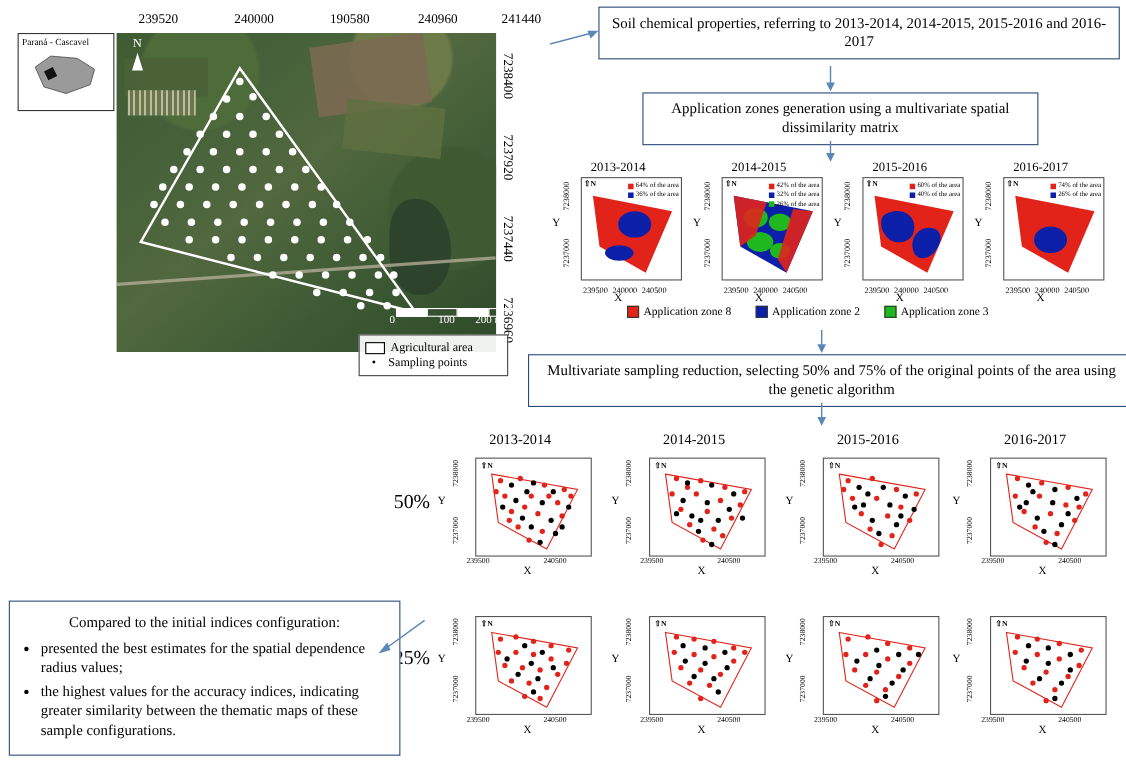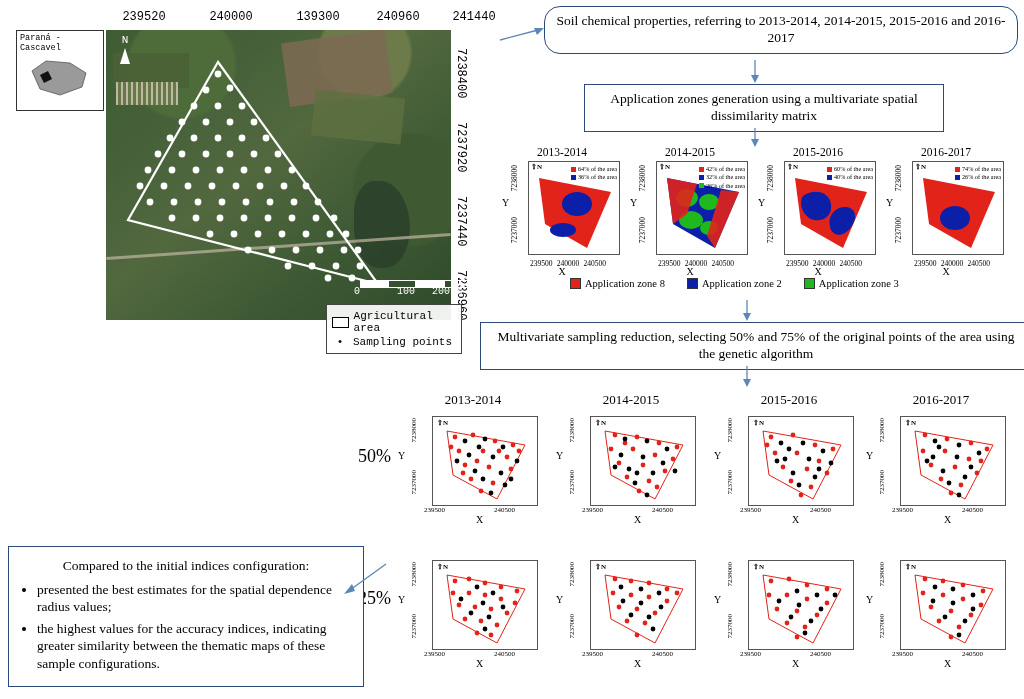--- a/index.html
+++ b/index.html
@@ -3,21 +3,21 @@
 <meta charset="utf-8">
 <style>
   html,body{margin:0;padding:0;}
   body{
     width:1024px;height:699px;position:relative;background:#ffffff;
     font-family:"Liberation Serif", serif;color:#000;overflow:hidden;
   }
   .abs{position:absolute;}
 
   
-  #map-panel{left:8px;top:6px;width:470px;height:340px;font-family:Liberation Mono, monospace;}
+  #map-panel{left:8px;top:6px;width:470px;height:340px;}
   #map-axes-top{position:absolute;left:98px;top:0;width:370px;height:24px;}
   .xt{position:absolute;top:4px;font-size:12px;transform:translateX(-50%);}
   #map-axes-right{position:absolute;right:0;top:24px;width:26px;height:290px;}
   .yt{position:absolute;left:2px;font-size:12px;writing-mode:vertical-rl;}
   #sat{
     position:absolute;left:98px;top:24px;width:345px;height:290px;
     background:
       radial-gradient(circle at 22% 12%, #4e6b3a 0 14%, rgba(0,0,0,0) 15%),
       radial-gradient(circle at 75% 8%, #6d7b4a 0 12%, rgba(0,0,0,0) 13%),
       radial-gradient(circle at 88% 55%, #3f5a33 0 16%, rgba(0,0,0,0) 17%),
@@ -43,21 +43,21 @@
   #legend-box .row{display:flex;align-items:center;gap:5px;margin:2px 0;}
   #legend-box .swatch-rect{width:16px;height:9px;border:1.5px solid #000;background:#fff;}
   #legend-box .swatch-dot{width:16px;text-align:center;}
   #insets{position:absolute;left:8px;top:24px;width:88px;}
   .inset{border:1px solid #333;background:#fff;margin-bottom:2px;padding:2px 3px;}
   .inset .cap{font-size:8.5px;}
   .inset .svgwrap{display:block;text-align:center;}
 
   
   .flowbox{border:1.5px solid #2b4a7a;background:#fff;text-align:center;font-size:13.5px;line-height:1.25;padding:6px 10px;}
-  #box-soil{left:544px;top:6px;width:452px;border-radius:16px;}
+  #box-soil{left:544px;top:6px;width:452px;}
   #box-zones{left:584px;top:84px;width:338px;}
   #box-reduction{left:480px;top:322px;width:530px;}
   #box-conclusion{left:8px;top:546px;width:330px;text-align:left;font-size:13.5px;line-height:1.3;padding:10px 12px;}
   #box-conclusion .lead{text-align:center;margin:0 0 6px;}
   #box-conclusion ul{margin:0;padding-left:16px;}
   #box-conclusion li{margin:4px 0;}
   .arrow{position:absolute;color:#5b86b8;}
   .arrow svg{display:block;}
 
   
@@ -93,21 +93,21 @@
   .smap .na{position:absolute;left:38px;top:4px;font-size:7px;font-weight:bold;}
 </style>
 </head>
 <body>
 
 <div class="abs" id="map-panel">
 
   <div id="map-axes-top">
     <span class="xt" style="left:38px">239520</span>
     <span class="xt" style="left:125px">240000</span>
-    <span class="xt" style="left:212px">139300</span>
+    <span class="xt" style="left:212px">190580</span>
     <span class="xt" style="left:292px">240960</span>
     <span class="xt" style="left:368px">241440</span>
   </div>
 
   <div id="map-axes-right">
     <span class="yt" style="top:18px">7238400</span>
     <span class="yt" style="top:92px">7237920</span>
     <span class="yt" style="top:166px">7237440</span>
     <span class="yt" style="top:240px">7236960</span>
   </div>

